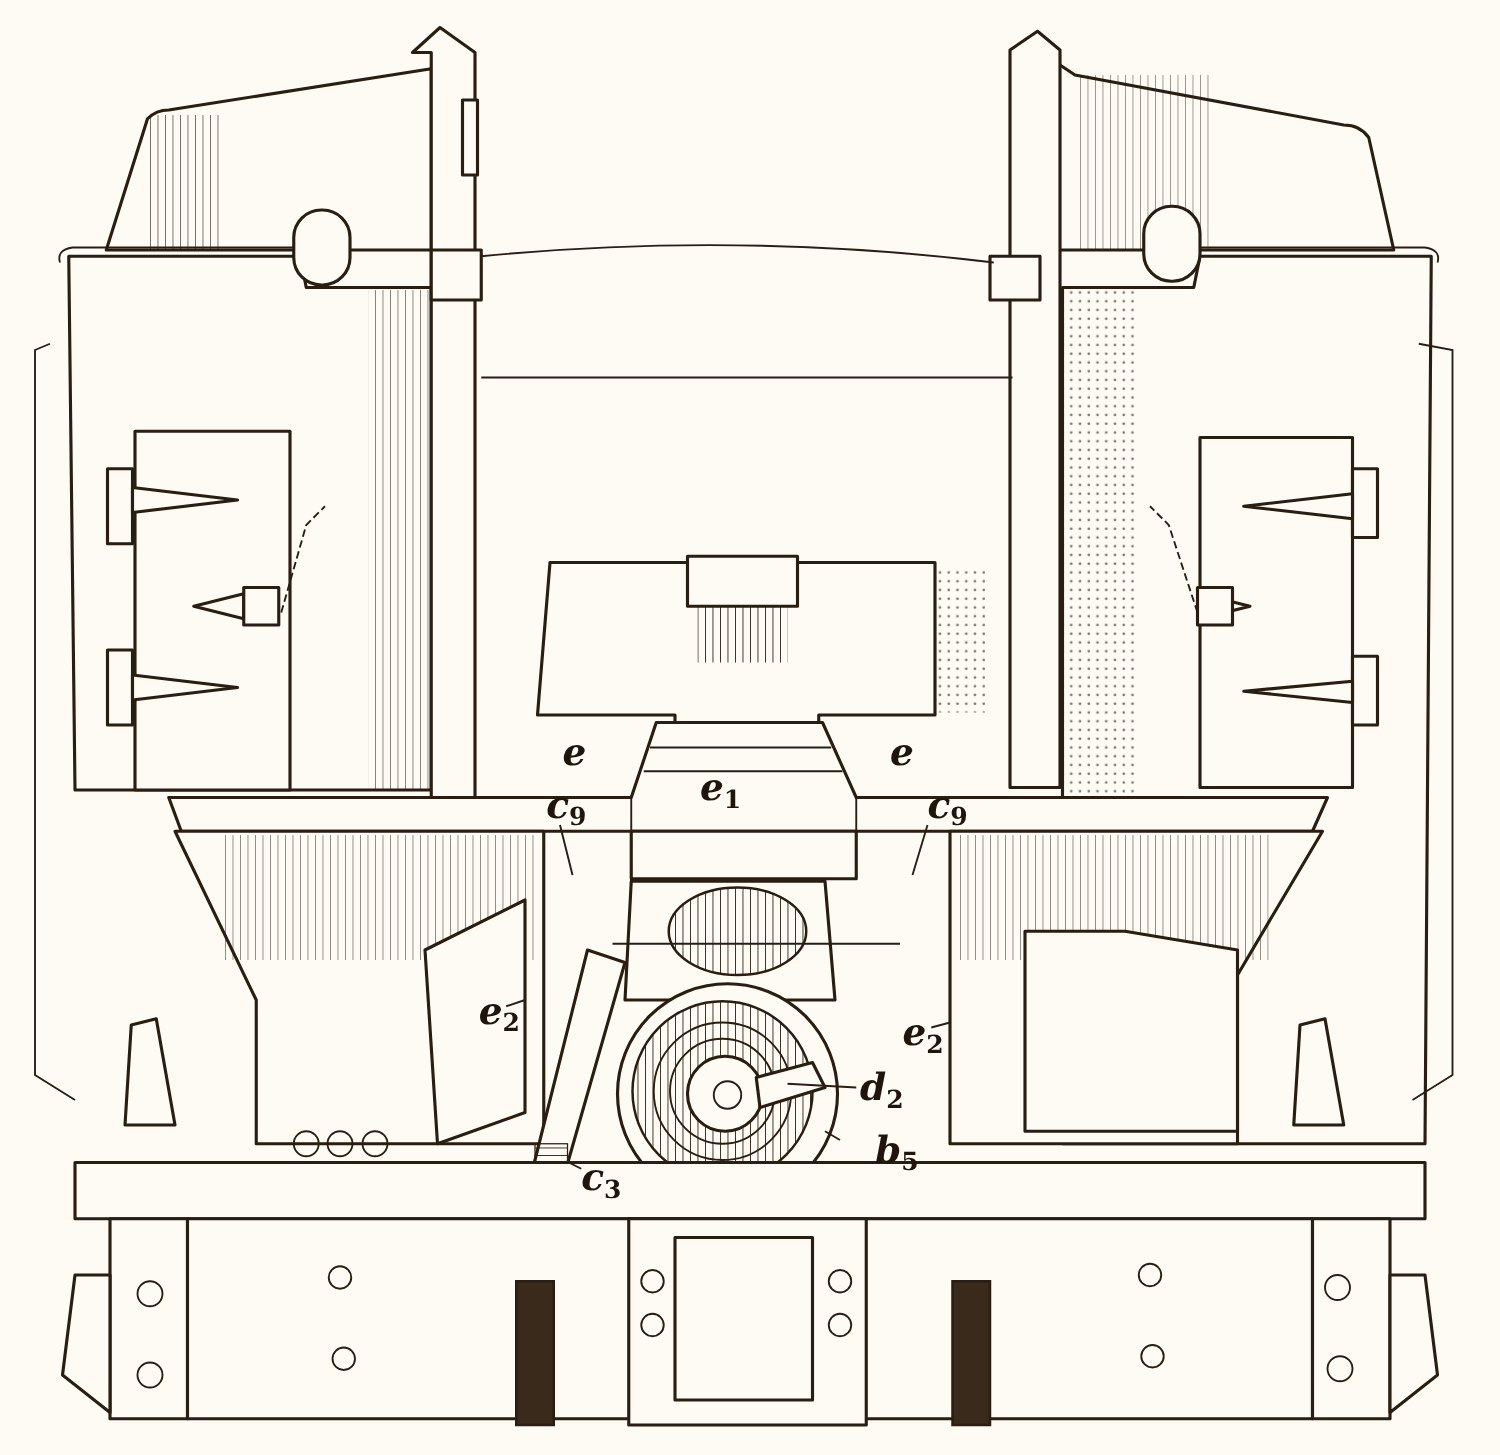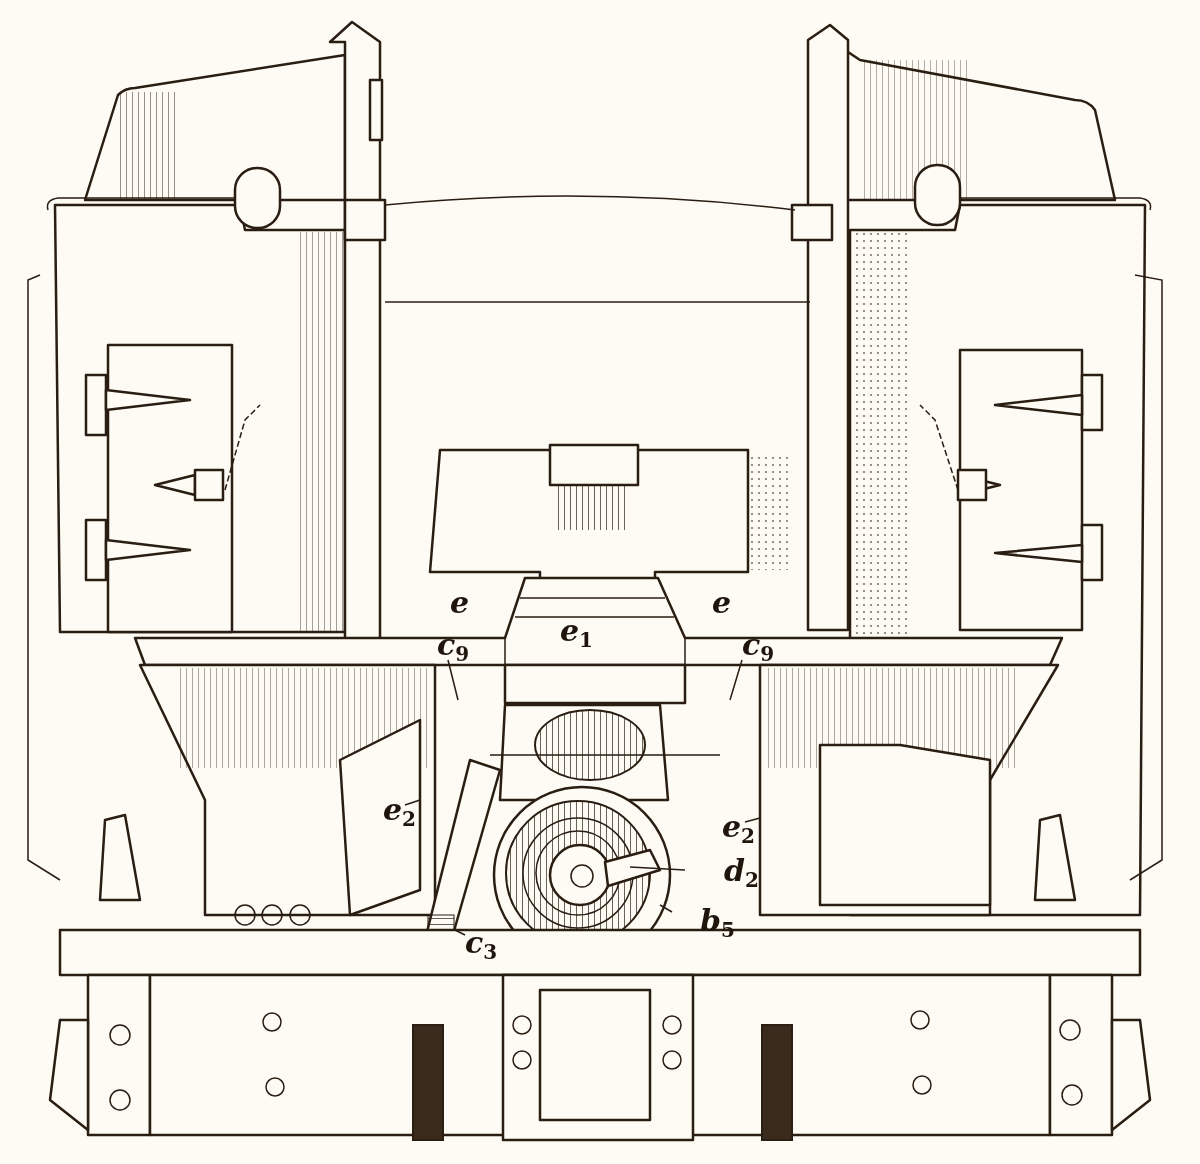--- a/index.html
+++ b/index.html
@@ -155,16 +155,16 @@
   </g>
 </svg>
 
 <div class="lbl" style="left:450px;top:588px;"><span>e</span></div>
 <div class="lbl" style="left:712px;top:588px;"><span>e</span></div>
 <div class="lbl" style="left:560px;top:616px;"><span>e</span><sub>1</sub></div>
 <div class="lbl" style="left:437px;top:630px;"><span>c</span><sub>9</sub></div>
 <div class="lbl" style="left:742px;top:630px;"><span>c</span><sub>9</sub></div>
 <div class="lbl" style="left:383px;top:795px;"><span>e</span><sub>2</sub></div>
 <div class="lbl" style="left:722px;top:812px;"><span>e</span><sub>2</sub></div>
-<div class="lbl" style="left:724px;top:856px;"><span>d</span><sub>2</sub></div>
+<div class="lbl" style="left:688px;top:856px;"><span>d</span><sub>2</sub></div>
 <div class="lbl" style="left:700px;top:906px;text-align:right;"><span>b</span><sub>5</sub></div>
 <div class="lbl" style="left:465px;top:928px;text-align:center;"><span>c</span><sub>3</sub></div>
 </div>
 
 </body></html>

